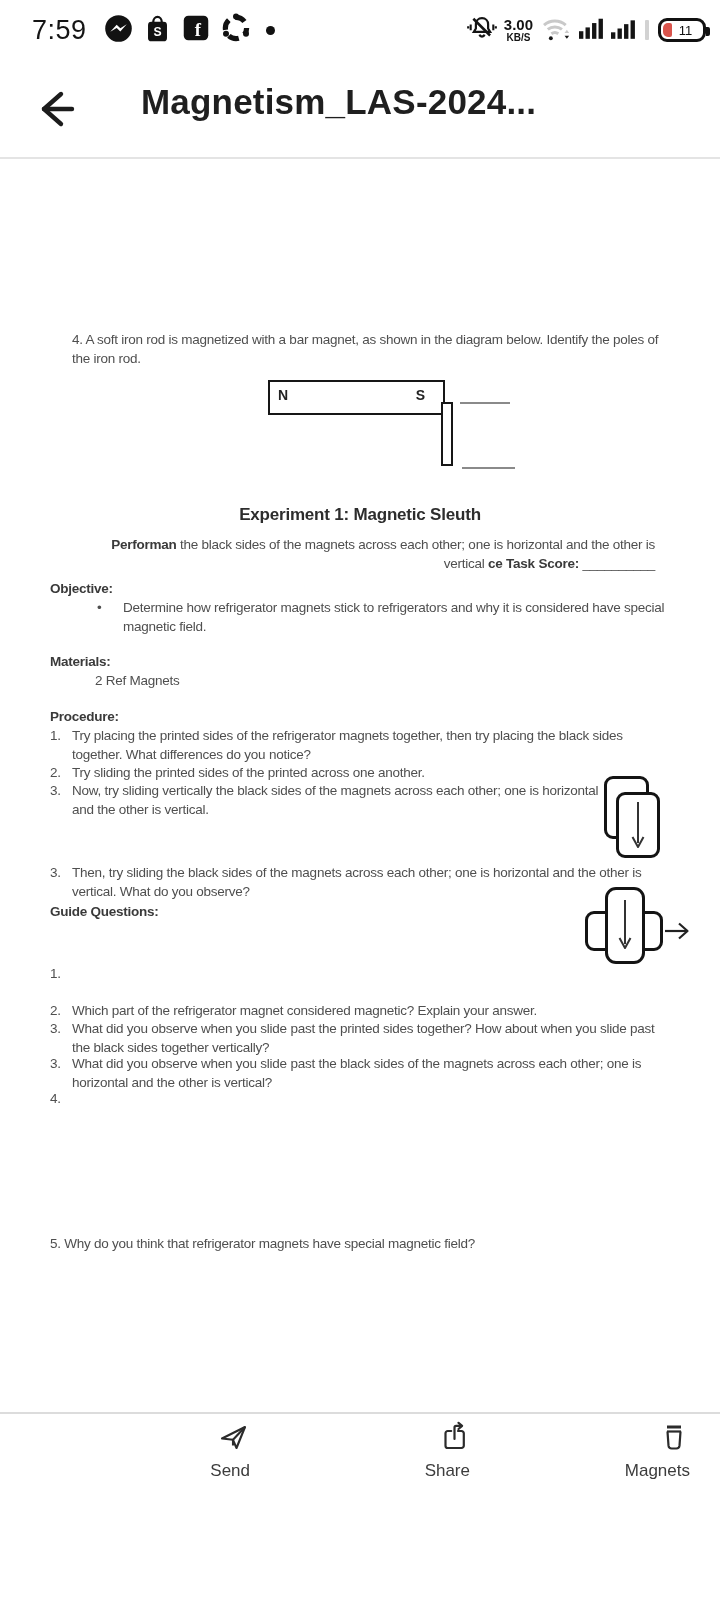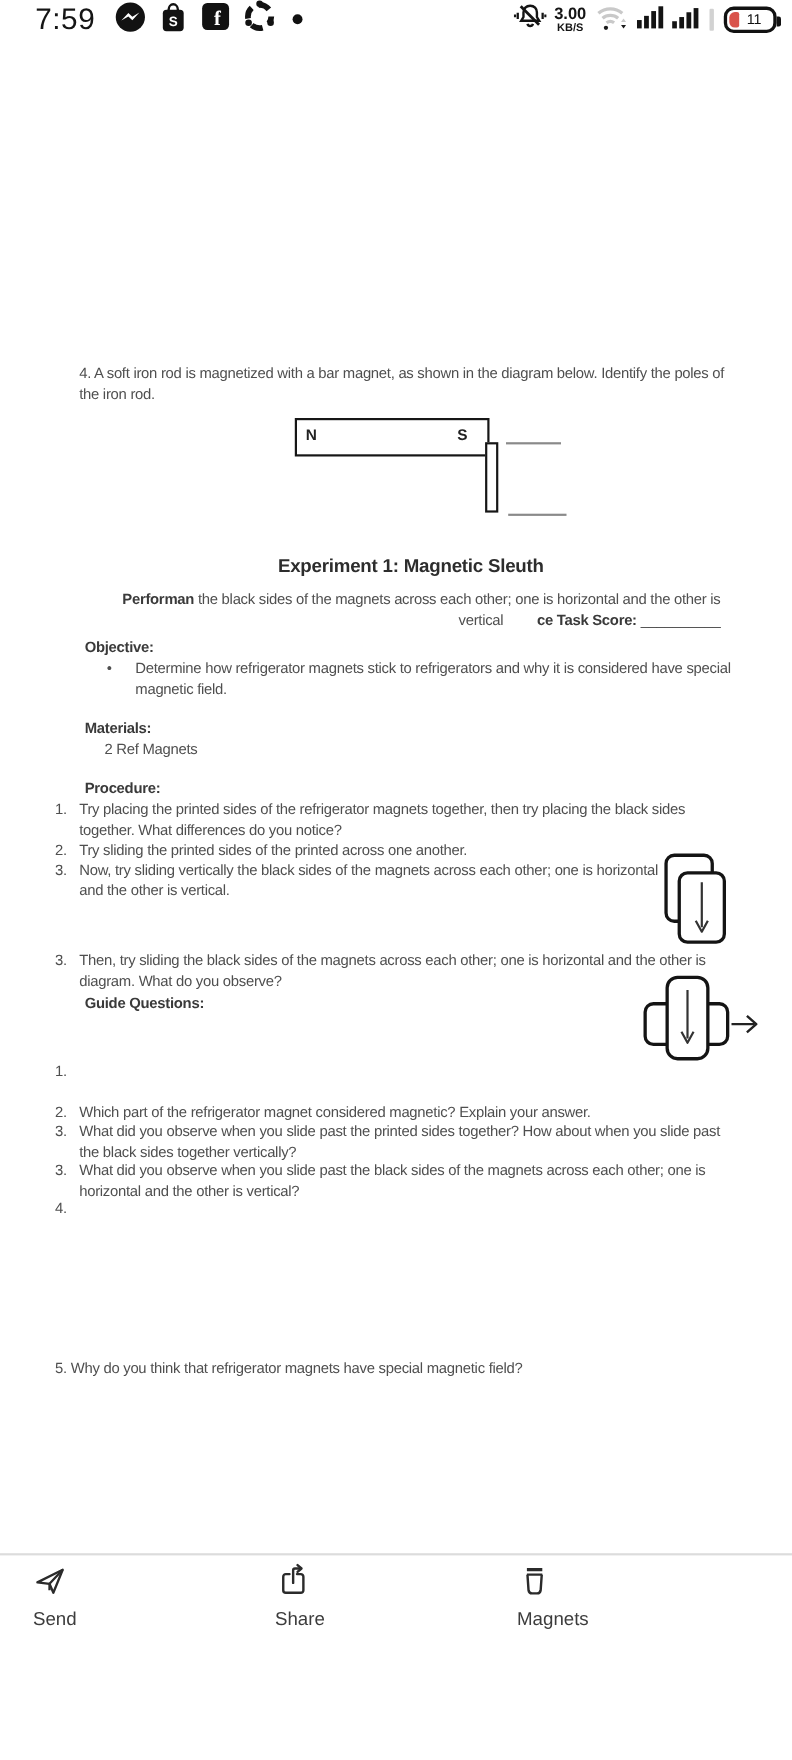--- a/index.html
+++ b/index.html
@@ -1,55 +1,55 @@
 <!DOCTYPE html>
 <html><head>
 <meta charset="utf-8">
 <style>
   html,body{margin:0;padding:0;background:#ffffff;}
   .screen{position:relative;width:720px;height:1600px;background:#ffffff;overflow:hidden;
           font-family:"Liberation Sans","DejaVu Sans",sans-serif;}
   
-  .status-bar{position:absolute;top:0;left:0;right:0;height:60px;display:flex;align-items:flex-start;justify-content:space-between;padding:0 14px 0 32px;box-sizing:border-box;}
+  .status-bar{position:absolute;top:0;left:0;right:0;height:60px;display:flex;align-items:center;justify-content:space-between;padding:0 14px 0 32px;box-sizing:border-box;}
   .sb-left{display:flex;align-items:center;gap:11px;}
   .sb-right{display:flex;align-items:center;gap:7px;}
   .sb-time{font-size:27px;color:#151515;letter-spacing:.5px;margin-right:6px;}
   .sb-dot{width:9px;height:9px;border-radius:50%;background:#111;margin-left:4px;}
   .sb-speed{display:flex;flex-direction:column;align-items:center;line-height:1;color:#141414;}
   .sb-speed .v{font-size:15px;font-weight:700;}
   .sb-speed .u{font-size:10px;font-weight:700;margin-top:1px;}
   .sb-graybar{width:4px;height:20px;background:#d2d2d2;border-radius:1px;margin:0 2px;}
   .battery{position:relative;width:48px;height:24px;border:3px solid #111;border-radius:9px;display:flex;align-items:center;justify-content:center;box-sizing:border-box;}
   .batt-red{position:absolute;left:2px;top:2px;bottom:2px;width:9px;background:#d9544c;border-radius:5px 2px 2px 5px;}
   .batt-num{position:relative;font-size:13px;color:#111;margin-left:7px;}
   .batt-nub{position:absolute;right:-7px;top:6px;width:4px;height:9px;background:#111;border-radius:0 2px 2px 0;}
   
   .header{position:absolute;top:60px;left:0;right:0;height:99px;border-bottom:2px solid #e4e4e4;box-sizing:border-box;}
   .back-btn{position:absolute;left:32px;top:26px;width:46px;height:46px;}
   .hdr-title{position:absolute;left:141px;top:22px;font-size:35px;font-weight:700;color:#1f1f1f;letter-spacing:.2px;}
   
   .doc{position:absolute;top:159px;left:0;right:0;height:1253px;background:#fff;}
   .dt{position:absolute;font-size:13.5px;letter-spacing:-0.25px;line-height:18.5px;color:#4f4f4f;}
-  .b{font-weight:700;color:#3a3a3a;padding-left:27px;}
+  .b{font-weight:700;color:#3a3a3a;}
   .li{padding-left:22px;}
   .li .num{position:absolute;left:0;top:0;}
   .just{text-align:justify;}
   
   .magnet-rect{position:absolute;left:268px;top:221px;width:173px;height:31px;border:2px solid #161616;background:#fff;}
   .magnet-rect .n{position:absolute;left:8px;top:5px;font-size:14px;font-weight:700;color:#222;}
   .magnet-rect .s{position:absolute;right:18px;top:5px;font-size:14px;font-weight:700;color:#222;}
   .iron-rod{position:absolute;left:441px;top:243px;width:8px;height:60px;border:2px solid #161616;background:#fff;}
   .blank1{position:absolute;left:460px;top:243px;width:50px;height:2px;background:#8a8a8a;}
   .blank2{position:absolute;left:462px;top:308px;width:53px;height:2px;background:#8a8a8a;}
   
   .card{position:absolute;border:3px solid #141414;border-radius:9px;background:#fff;box-sizing:border-box;}
   .exp-title{position:absolute;top:347px;left:0;right:0;text-align:center;font-size:17px;font-weight:700;color:#2d2d2d;letter-spacing:-0.2px;}
   
   .toolbar{position:absolute;top:1412px;left:0;right:0;height:78px;border-top:2px solid #dcdcdc;display:flex;padding:0 30px;box-sizing:border-box;}
-  .tb-btn{flex:1;display:flex;flex-direction:column;align-items:flex-start;justify-content:flex-start;padding-top:7px;cursor:pointer;}
+  .tb-btn{flex:1;display:flex;flex-direction:column;align-items:flex-end;justify-content:flex-start;padding-top:7px;cursor:pointer;}
   .tb-btn svg{width:32px;height:32px;}
   .tb-label{font-size:17px;color:#3c3c3c;margin-top:4px;}
   
   .navbar{position:absolute;top:1490px;left:0;right:0;height:110px;display:flex;align-items:center;}
 </style>
 </head>
 <body>
 
 <div class="screen">
 
@@ -126,20 +126,29 @@
       </span>
       <span class="sb-graybar"></span>
       <span class="battery">
         <span class="batt-red"></span>
         <span class="batt-num">11</span>
         <span class="batt-nub"></span>
       </span>
     </div>
   </div>
 
+  <div class="header">
+    <span class="back-btn">
+      <svg width="46" height="46" viewBox="0 0 46 46">
+          <path d="M29 8L12 23l17 15M12 23h0" fill="none" stroke="#1c1c1c" stroke-width="4.4" stroke-linecap="round" stroke-linejoin="round"></path>
+          <line x1="12" y1="23" x2="40" y2="23" stroke="#1c1c1c" stroke-width="4.4" stroke-linecap="round"></line>
+        </svg>
+    </span>
+    <span class="hdr-title">Magnetism_LAS-2024...</span>
+  </div>
 
   <div class="doc">
 
     <div class="dt li" style="top:172px;left:50px;width:600px;">
       <span>4. A soft iron rod is magnetized with a bar magnet, as shown in the diagram below. Identify the poles of the iron rod.</span>
     </div>
 
     <div class="magnet-rect">
       <span class="n">N</span>
       <span class="s">S</span>
@@ -184,21 +193,21 @@
       <div class="card" style="left:616px;top:633px;width:44px;height:66px;">
         <svg width="38" height="60" viewBox="0 0 38 60" style="display:block">
             <line x1="19" y1="7" x2="19" y2="48" stroke="#333" stroke-width="2"></line>
             <path d="M13.5 42L19 52l5.5-10" fill="none" stroke="#333" stroke-width="2" stroke-linejoin="round"></path>
           </svg>
       </div>
     </div>
 
     <div class="dt li" style="top:705px;left:50px;width:600px;">
       <span class="num">3.</span>
-      <span>Then, try sliding the black sides of the magnets across each other; one is horizontal and the other is diagram. What do you observe?</span>
+      <span>Then, try sliding the black sides of the magnets across each other; one is horizontal and the other is vertical. What do you observe?</span>
     </div>
 
     <div>
       <div class="card" style="left:585px;top:752px;width:78px;height:40px;"></div>
       <div class="card" style="left:605px;top:728px;width:40px;height:77px;border-radius:11px;">
         <svg width="34" height="71" viewBox="0 0 34 71" style="display:block">
             <line x1="17" y1="10" x2="17" y2="54" stroke="#333" stroke-width="2"></line>
             <path d="M11.5 48L17 58l5.5-10" fill="none" stroke="#333" stroke-width="2" stroke-linejoin="round"></path>
           </svg>
       </div>

